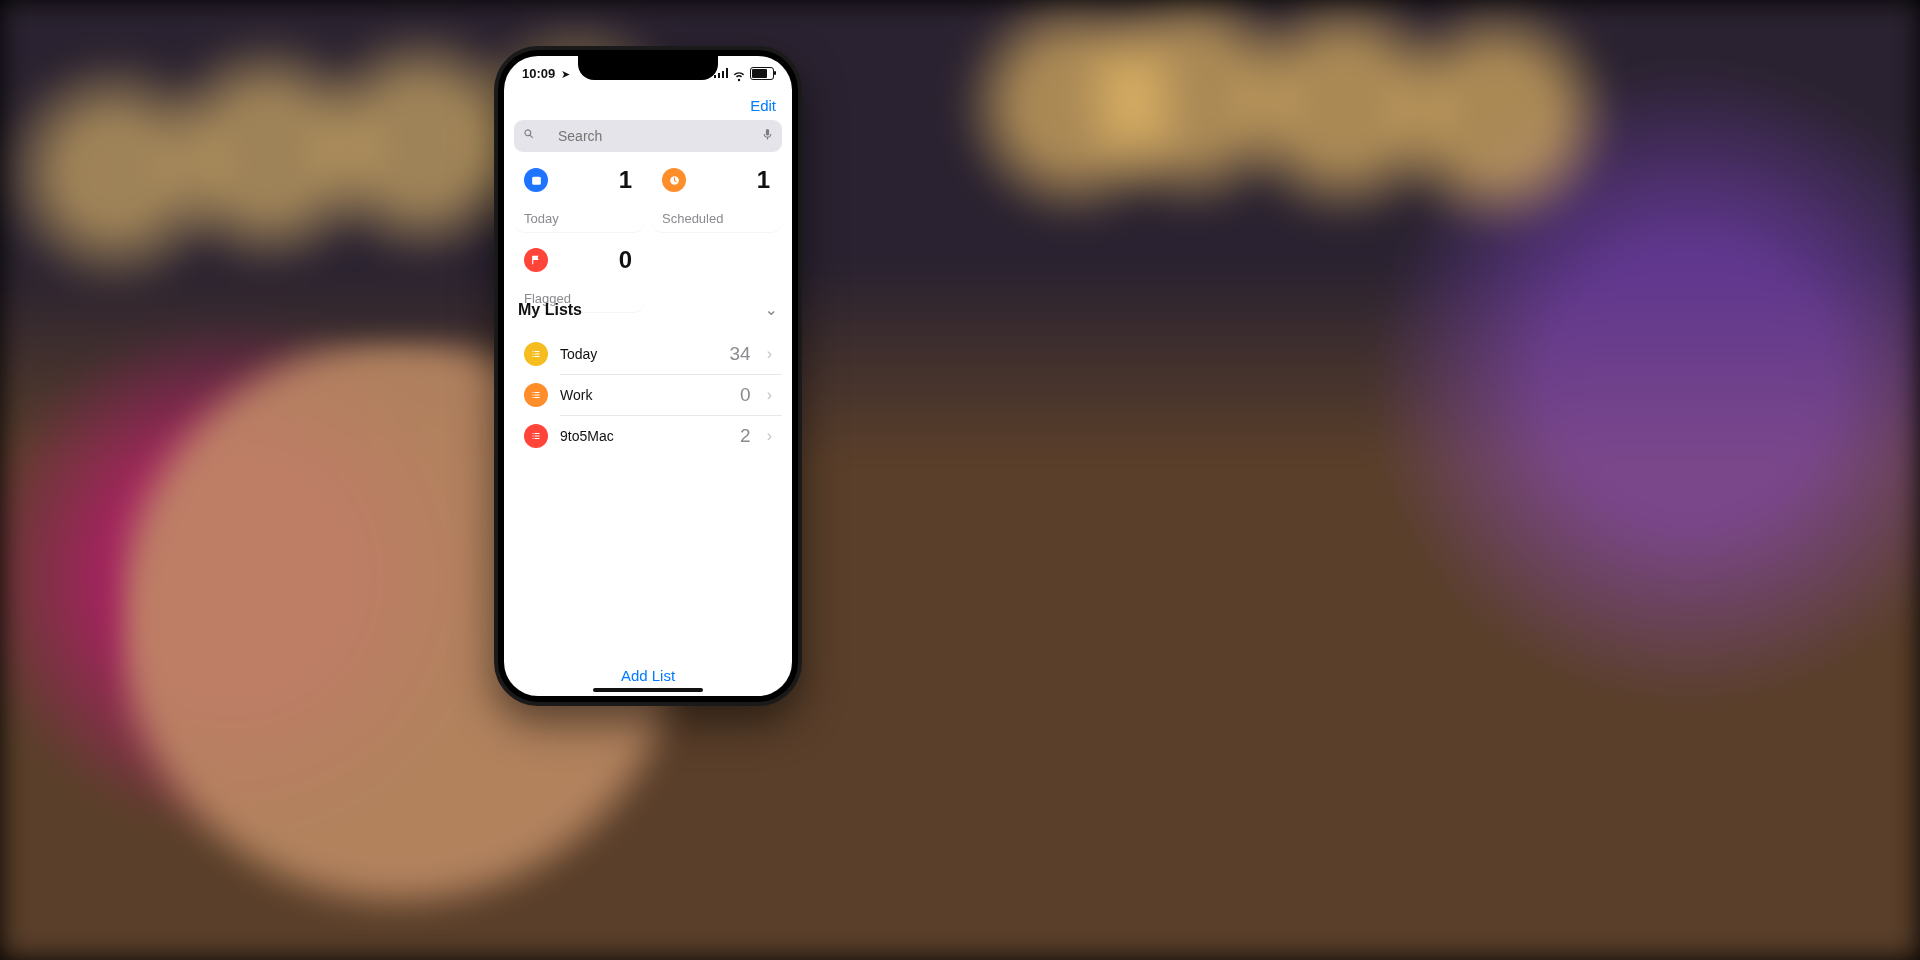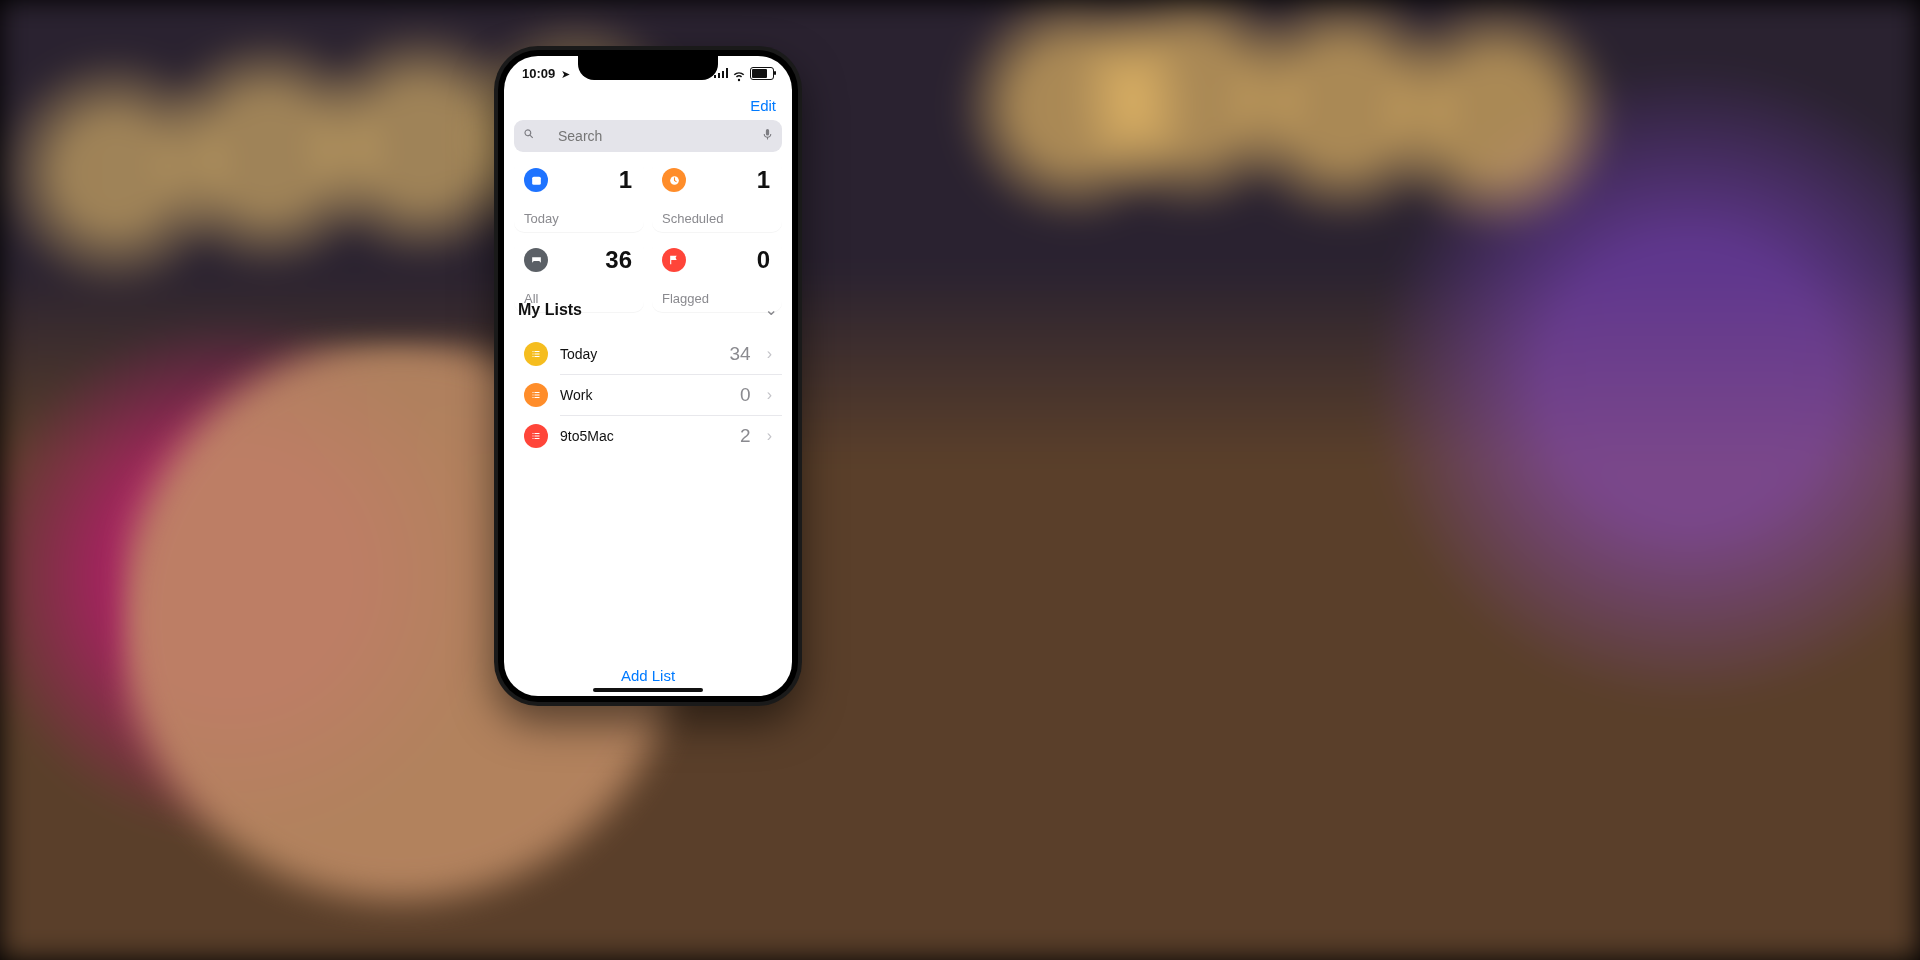--- a/index.html
+++ b/index.html
@@ -141,29 +141,20 @@
         <div class="badge ic-sched">
           <svg viewBox="0 0 24 24">
               <circle cx="12" cy="12" r="8" fill="#fff"></circle>
               <path d="M12 7v5l3 2" stroke="#ff8d2a" stroke-width="2" fill="none" stroke-linecap="round"></path>
             </svg>
         </div>
         <div class="num">1</div>
         <div class="cap">Scheduled</div>
       </div>
       <div class="card">
-        <div class="badge ic-all">
-          <svg viewBox="0 0 24 24">
-              <path d="M4 6h16v10l-3-3H7l-3 3z"></path>
-            </svg>
-        </div>
-        <div class="num">36</div>
-        <div class="cap">All</div>
-      </div>
-      <div class="card">
         <div class="badge ic-flag">
           <svg viewBox="0 0 24 24">
               <path d="M6 3h10l-2 4 2 4H6v8H4V3z"></path>
             </svg>
         </div>
         <div class="num">0</div>
         <div class="cap">Flagged</div>
       </div>
     </div>
 

